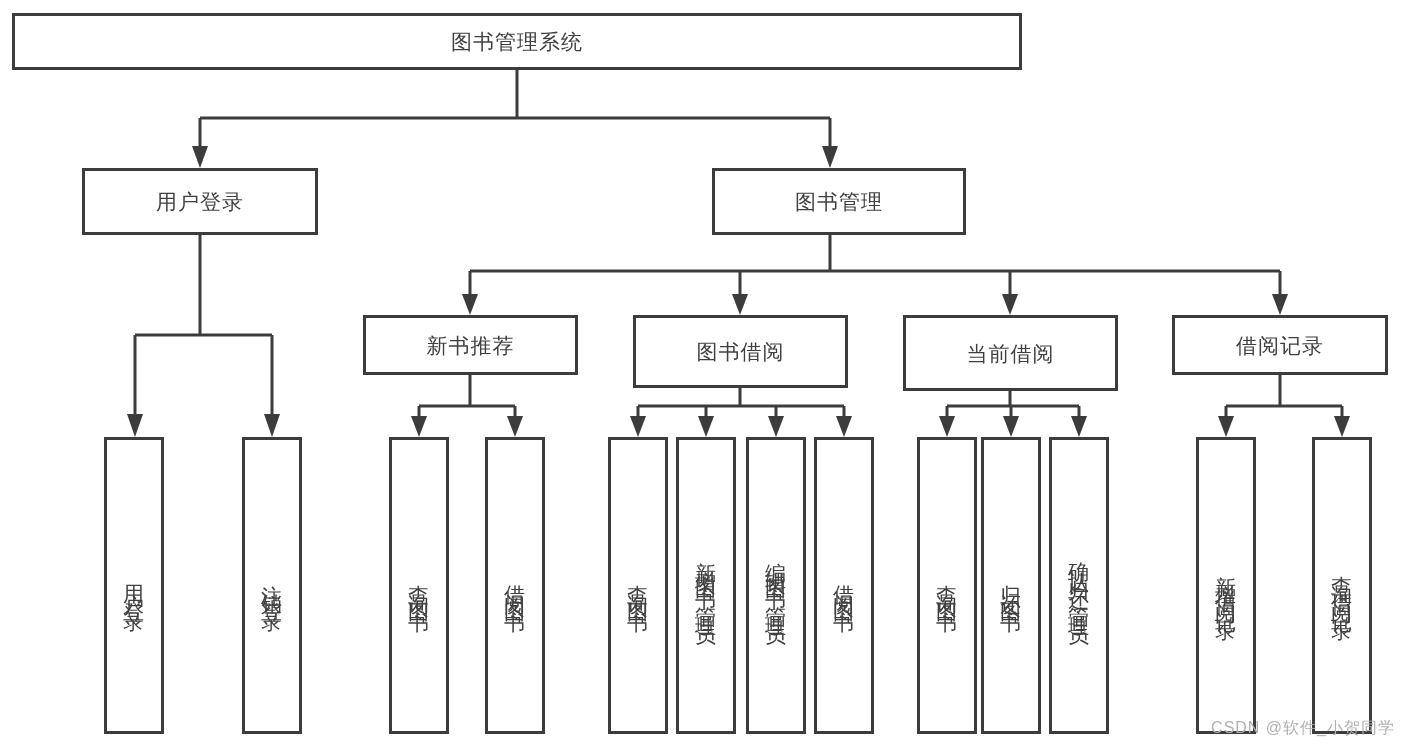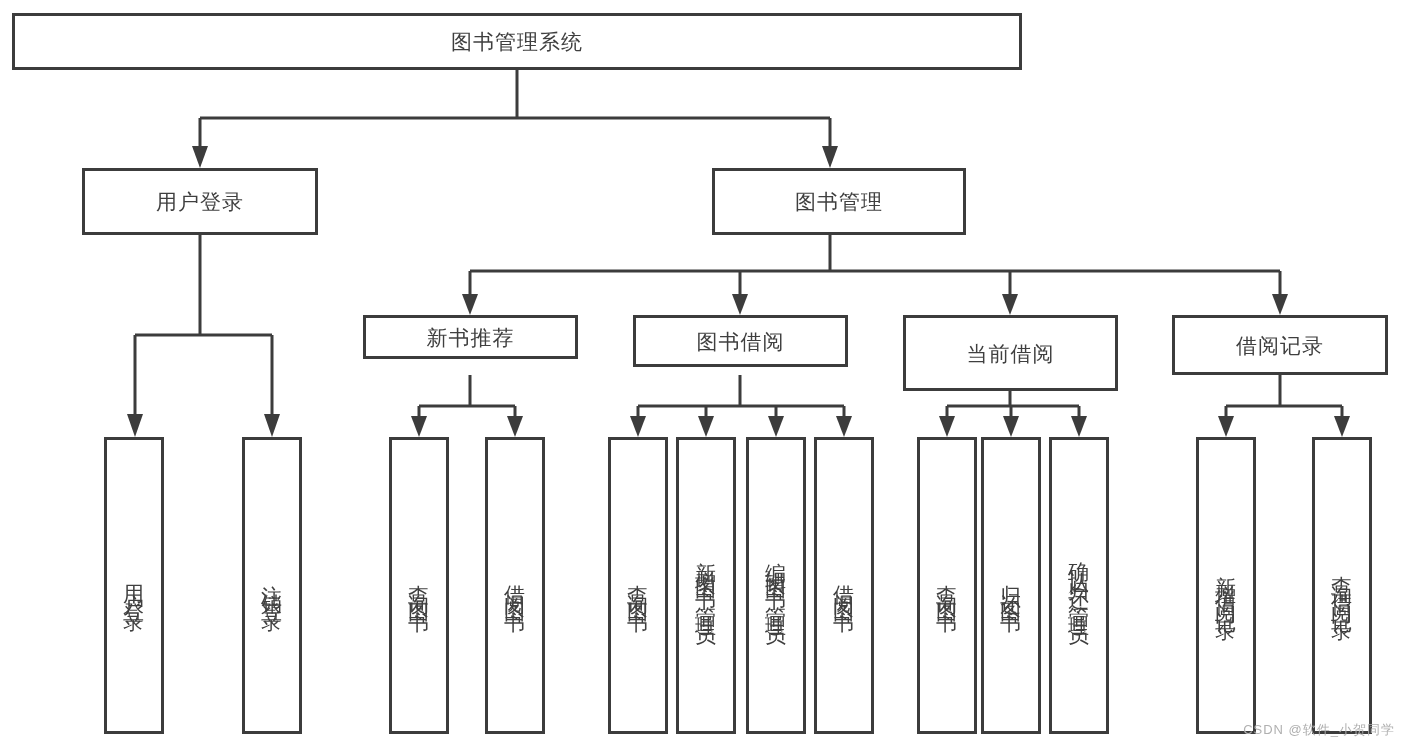--- a/index.html
+++ b/index.html
@@ -42,21 +42,21 @@
     writing-mode: vertical-rl;
     text-orientation: mixed;
     letter-spacing: 9px;
     white-space: normal;
   }
   .watermark {
     position: absolute;
     right: 10px;
     bottom: 8px;
     z-index: 3;
-    font-size: 13px;
+    font-size: 16px;
     color: var(--wm, #b0b0b0);
     letter-spacing: 1px;
     white-space: nowrap;
   }
 </style>
 </head>
 <body>
 
 <div id="stage">
 
@@ -111,24 +111,24 @@
     <span class="lbl">图书管理系统</span>
   </div>
 
   <div class="node" style="left:82px;top:168px;width:236px;height:67px">
     <span class="lbl">用户登录</span>
   </div>
   <div class="node" style="left:712px;top:168px;width:254px;height:67px">
     <span class="lbl">图书管理</span>
   </div>
 
-  <div class="node" style="left:363px;top:315px;width:215px;height:44px">
+  <div class="node" style="left:363px;top:315px;width:215px;height:60px">
     <span class="lbl">新书推荐</span>
   </div>
-  <div class="node" style="left:633px;top:315px;width:215px;height:52px">
+  <div class="node" style="left:633px;top:315px;width:215px;height:73px">
     <span class="lbl">图书借阅</span>
   </div>
   <div class="node" style="left:903px;top:315px;width:215px;height:76px">
     <span class="lbl">当前借阅</span>
   </div>
   <div class="node" style="left:1172px;top:315px;width:216px;height:60px">
     <span class="lbl">借阅记录</span>
   </div>
 
   <div class="node v" style="left:104px;top:437px;width:60px;height:297px">

